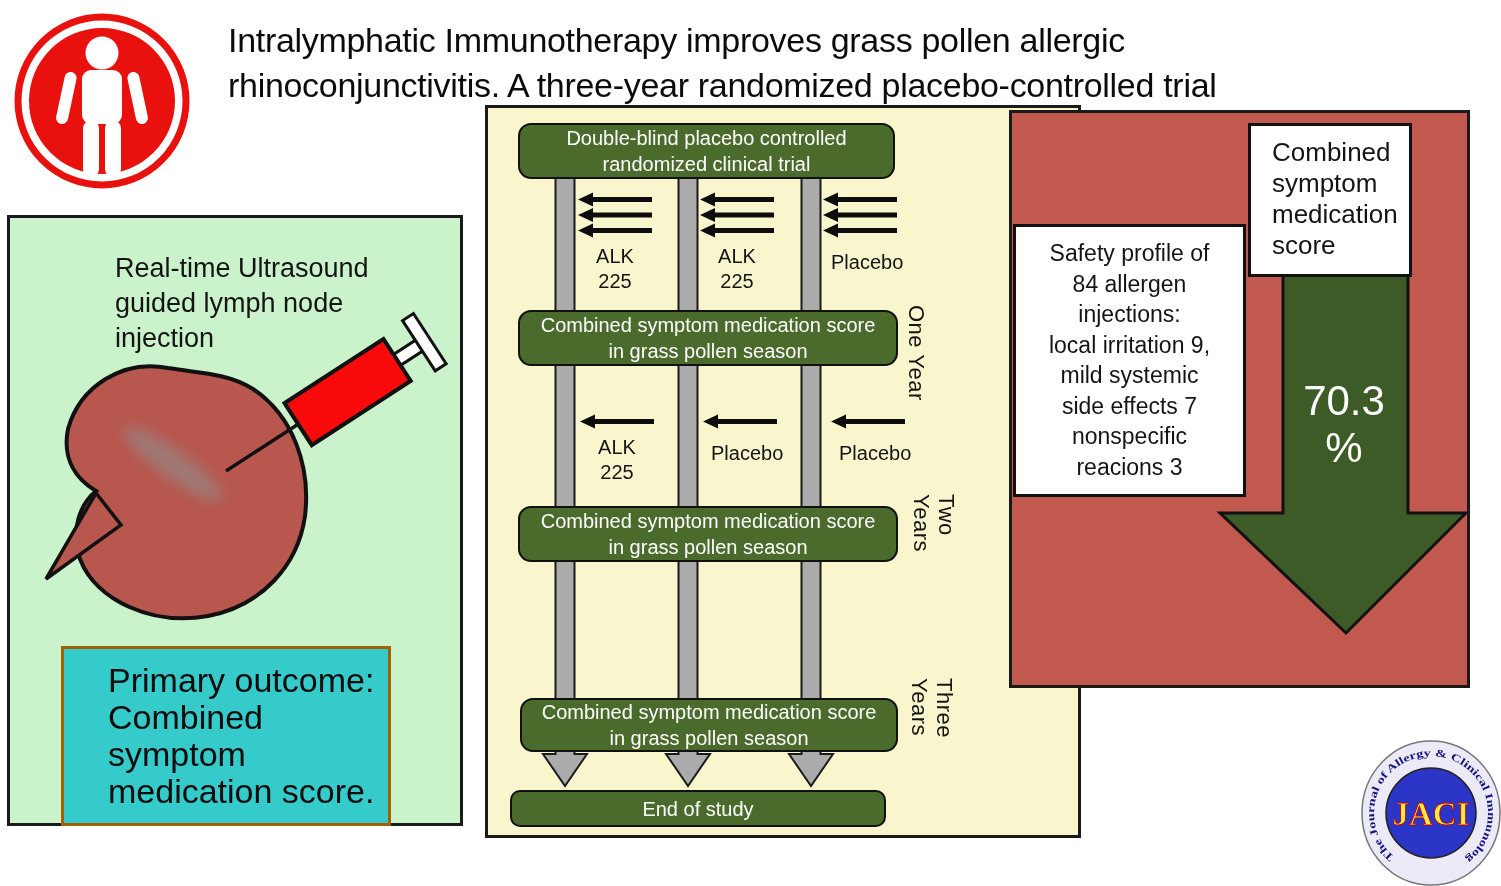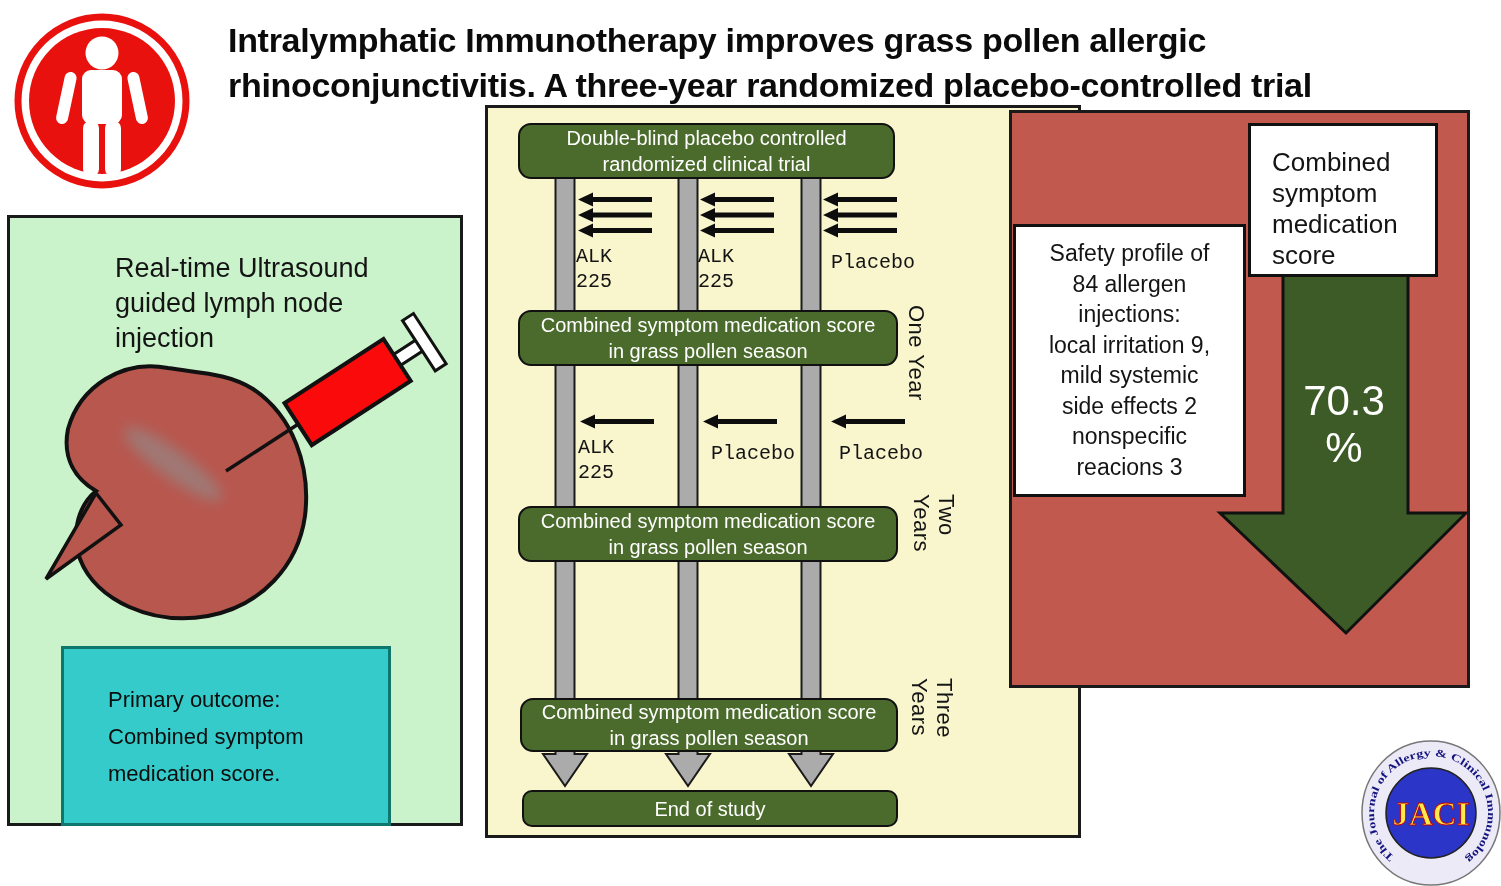--- a/index.html
+++ b/index.html
@@ -5,61 +5,61 @@
   html,body{margin:0;padding:0;background:#fff;}
   .canvas{
     position:relative;width:1501px;height:886px;background:#ffffff;overflow:hidden;
     font-family:"Liberation Sans","DejaVu Sans",sans-serif;color:#111;
   }
   .pre{white-space:pre-line;}
 
   
   .title{
     position:absolute;left:228px;top:18px;width:1190px;margin:0;
-    font-size:34px;line-height:45px;font-weight:700;letter-spacing:-0.3px;color:#0b0b0b;
+    font-size:34px;line-height:45px;font-weight:400;letter-spacing:-0.3px;color:#0b0b0b;
   }
 
   
   .person-badge{position:absolute;left:12px;top:6px;width:180px;height:190px;}
 
   
   .left-panel{
     position:absolute;left:7px;top:215px;width:456px;height:611px;
     background:#CBF3CB;border:3px solid #1a1a1a;box-sizing:border-box;
   }
   .lp-heading{
     position:absolute;left:105px;top:33px;width:320px;
     font-size:27px;line-height:35px;color:#141414;
   }
   .lymph-drawing{position:absolute;left:8px;top:93px;width:445px;height:345px;}
   .primary-box{
     position:absolute;left:51px;top:428px;width:330px;height:180px;box-sizing:border-box;
-    background:#35CBCB;border:3px solid #0f766e;
+    background:#35CBCB;border:3px solid #a16207;
     display:flex;align-items:center;
-    padding-left:44px;font-size:22px;line-height:37px;color:#0c0c0c;
+    padding-left:44px;font-size:34px;line-height:37px;color:#0c0c0c;
   }
 
   
   .flow-panel{
     position:absolute;left:485px;top:105px;width:596px;height:733px;
     background:#F9F6CE;border:3px solid #1a1a1a;box-sizing:border-box;
   }
   .flow-bars{position:absolute;left:0;top:0;width:494px;height:727px;z-index:1;}
   .gbox{
     position:absolute;z-index:2;background:#4B6B2C;border:2.5px solid #111;border-radius:13px;
     color:#fff;display:flex;align-items:center;justify-content:center;text-align:center;
     font-size:20px;line-height:26px;box-sizing:border-box;
   }
   .top-box {left:30px;top:15px;width:377px;height:56px;}
   .csms1   {left:30px;top:202px;width:380px;height:56px;}
   .csms2   {left:30px;top:398px;width:380px;height:56px;}
   .csms3   {left:32px;top:590px;width:378px;height:54px;}
-  .end-box {left:34px;top:682px;width:376px;height:37px;border-radius:10px;}
-
-  .arm{position:absolute;z-index:2;width:78px;font-family:Liberation Mono, monospace;}
+  .end-box {left:22px;top:682px;width:376px;height:37px;border-radius:10px;}
+
+  .arm{position:absolute;z-index:2;width:78px;text-align:center;}
   .arm svg{display:block;margin:0 auto;}
   .arm-label{margin-top:6px;font-size:20px;line-height:25px;color:#141414;}
   .arm-label.single{margin-top:12px;padding-left:10px;}
   .y1c1{left:88px;top:84px;}  .y1c2{left:210px;top:84px;}  .y1c3{left:333px;top:84px;}
   .y2c1{left:90px;top:306px;} .y2c2{left:213px;top:306px;} .y2c3{left:341px;top:306px;}
 
   .year-label{
     position:absolute;z-index:2;writing-mode:vertical-rl;text-orientation:mixed;
     font-size:22px;line-height:25px;color:#141414;letter-spacing:0.5px;
   }
@@ -69,22 +69,22 @@
   .result-panel{
     position:absolute;left:1009px;top:110px;width:461px;height:578px;
     background:#C1594F;border:3px solid #1a1a1a;box-sizing:border-box;
   }
   .big-arrow{position:absolute;left:0;top:0;width:455px;height:572px;z-index:1;}
   .reduction{
     position:absolute;z-index:2;left:268px;top:264px;width:128px;text-align:center;
     font-size:42px;line-height:47px;color:#fff;
   }
   .score-box{
-    position:absolute;z-index:3;left:236px;top:10px;width:190px;height:154px;box-sizing:border-box;
-    background:#fff;border:3px solid #111;padding:21px 8px 0 21px;
+    position:absolute;z-index:3;left:236px;top:10px;width:164px;height:154px;box-sizing:border-box;
+    background:#fff;border:3px solid #111;padding:11px 8px 0 21px;
     font-size:26px;line-height:31px;color:#141414;
   }
   .safety-box{
     position:absolute;z-index:2;left:1px;top:111px;width:233px;height:273px;box-sizing:border-box;
     background:#fff;border:3px solid #111;padding-top:11px;text-align:center;
     font-size:23px;line-height:30.5px;color:#141414;
   }
 
   
   .jaci-logo{position:absolute;left:1361px;top:740px;width:140px;height:146px;}
@@ -234,21 +234,21 @@
 %</div>
     <div class="score-box pre">Combined
 symptom
 medication
 score</div>
     <div class="safety-box pre">Safety profile of
 84 allergen
 injections:
 local irritation 9,
 mild systemic
-side effects 2
+side effects 7
 nonspecific
 reacions 3</div>
   </section>
 
   <div class="jaci-logo">
     <svg viewBox="0 0 140 146" width="140" height="146">
       <ellipse cx="70" cy="73" rx="69" ry="72" fill="#EDEAF8" stroke="#777" stroke-width="1.5"></ellipse>
       <circle cx="70" cy="73" r="45" fill="#2B35C8" stroke="#222" stroke-width="1.5"></circle>
       <defs>
         <path id="jaciRing" d="M33.5,116.9 A57,57 0 1 1 106.5,116.9"></path>

